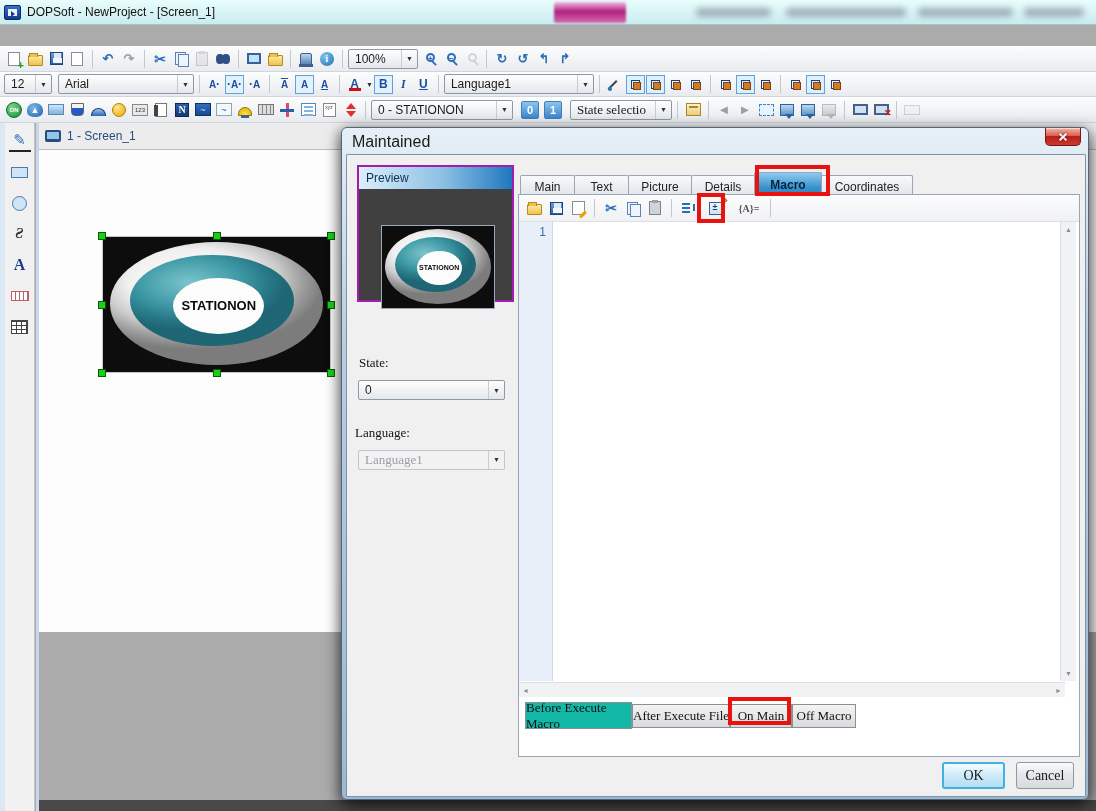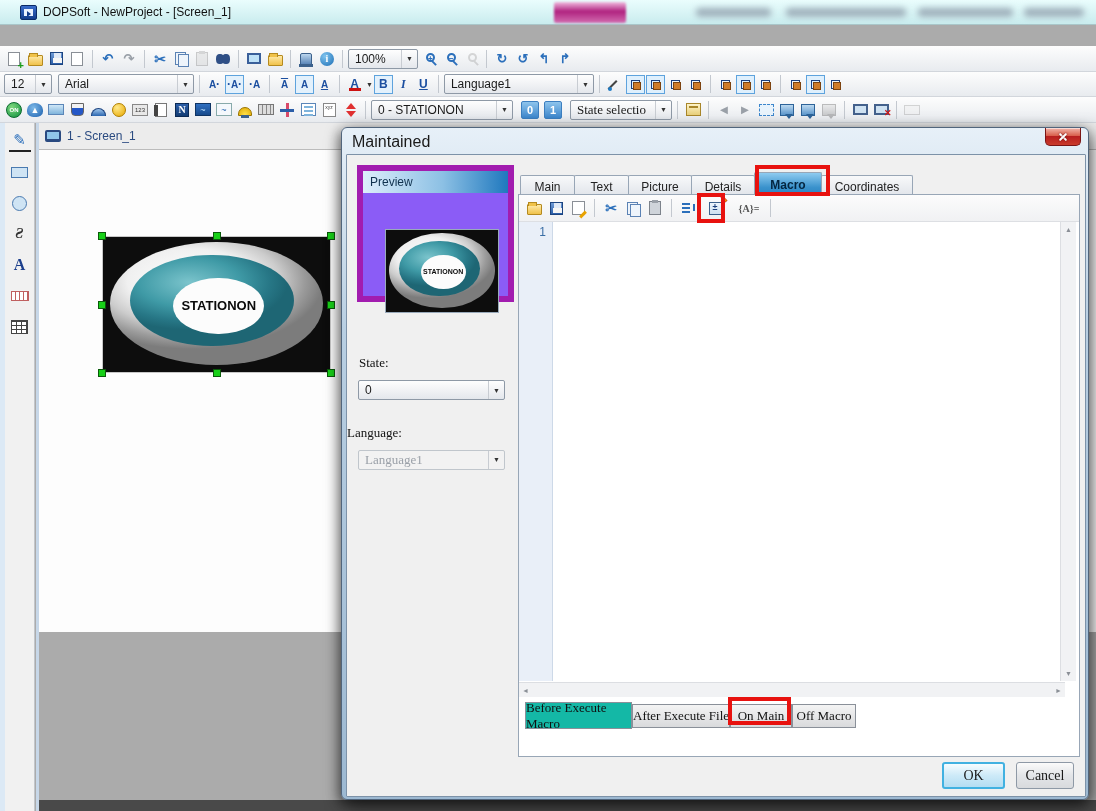--- a/index.html
+++ b/index.html
@@ -3,21 +3,21 @@
 <meta charset="utf-8">
 <style>
   html,body{margin:0;padding:0;background:#555;}
   *{box-sizing:border-box;}
   .stage{position:relative;width:1096px;height:811px;background:#ababab;overflow:hidden;
          font-family:"Liberation Sans",sans-serif;font-size:12px;color:#1a1a1a;}
 
   
   .titlebar{position:absolute;left:0;top:0;width:1096px;height:25px;
     background:linear-gradient(#eafdfd,#c9ecee);border-bottom:1px solid #a9c6c9;
-    display:flex;align-items:center;padding-left:20px;}
+    display:flex;align-items:center;padding-left:4px;}
   .appicon{width:17px;height:15px;background:linear-gradient(#3a6ecb,#123c8c);border:1px solid #0a2a66;
     border-radius:2px;position:relative;margin-right:6px;}
   .appicon:before{content:"";position:absolute;left:3px;top:3px;width:9px;height:7px;background:#eaf2ff;}
   .appicon:after{content:"";position:absolute;left:6px;top:5px;width:0;height:0;
     border-left:4px solid #123c8c;border-top:3px solid transparent;border-bottom:3px solid transparent;}
   .title-text{font-size:12px;color:#111;}
   .blurzone{position:absolute;right:0;top:0;width:550px;height:25px;overflow:hidden;}
   .pinkbox{position:absolute;left:8px;top:2px;width:72px;height:21px;border-radius:2px;
     background:linear-gradient(#f2bcdf,#b02380 45%,#d36cb0);filter:blur(1.2px);}
   .blurbar{position:absolute;top:8px;height:9px;border-radius:4px;background:#9fb0bb;filter:blur(3px);}
@@ -174,21 +174,21 @@
     box-shadow:3px 6px 18px rgba(0,0,0,.6), -3px 3px 12px rgba(0,0,0,.35);}
   .dlg-title{position:absolute;left:10px;top:5px;font-size:16px;color:#1a1a1a;}
   .dlg-close{position:absolute;right:7px;top:0px;width:36px;height:18px;border-radius:0 0 5px 5px;
     background:linear-gradient(#f2b6ab,#d9604d 45%,#b81f1f 50%,#c93b2b);border:1px solid #7a1515;border-top:none;
     display:flex;align-items:center;justify-content:center;box-shadow:inset 0 1px 0 rgba(255,255,255,.5);}
   .x1,.x2{position:absolute;width:10px;height:2px;background:#fff;border-radius:1px;box-shadow:0 0 2px #600;}
   .x1{transform:rotate(45deg);} .x2{transform:rotate(-45deg);}
   .dlg-client{position:absolute;left:4px;top:26px;width:740px;height:643px;background:#f0f0f0;
     border:1px solid #7d92a8;border-radius:1px;}
 
-  .groupbox{position:absolute;left:10px;top:10px;width:157px;height:137px;background:#8b5cf6;border:6px solid #a21caf;}
+  .groupbox{position:absolute;left:10px;top:10px;width:157px;height:137px;background:#404040;border:2px solid #a21caf;}
   .gb-head{height:22px;display:flex;align-items:center;padding-left:7px;color:#10324e;
     background:linear-gradient(90deg,#ddeefb,#8cc0e4 55%,#1f78be);}
   .preview-img{position:absolute;left:22px;top:58px;width:114px;height:84px;border:1px solid #9ab;}
 
   .dlg-label{position:absolute;font-family:"Liberation Serif",serif;font-size:13px;color:#111;}
   .dlg-combo{position:absolute;width:147px;}
 
   .tabs{position:absolute;left:173px;top:17px;height:25px;display:flex;align-items:flex-end;}
   .tab{height:22px;display:flex;align-items:center;justify-content:center;padding:0 10px;
     background:linear-gradient(#f8f9fa,#dfe3e9);border:1px solid #98a6b6;border-bottom:none;
@@ -536,21 +536,21 @@
           </div>
         </div>
       </div>
 
       <span class="dlg-label" style="left:12px;top:200px">State:</span>
       <span class="combo dlg-combo" style="left:11px;top:225px">
         <span class="val">0</span>
           <span class="arr">▼</span>
       </span>
 
-      <span class="dlg-label" style="left:0;top:270px">Language:</span>
+      <span class="dlg-label" style="left:8px;top:270px">Language:</span>
       <span class="combo dlg-combo dis" style="left:11px;top:295px;font-family:'Liberation Serif',serif;font-size:13px">
         <span class="val">Language1</span>
           <span class="arr">▼</span>
       </span>
 
       <div class="tabs">
         <span class="tab" style="width:55px">Main</span>
         <span class="tab" style="width:55px">Text</span>
         <span class="tab" style="width:64px">Picture</span>
         <span class="tab" style="width:64px">Details</span>

